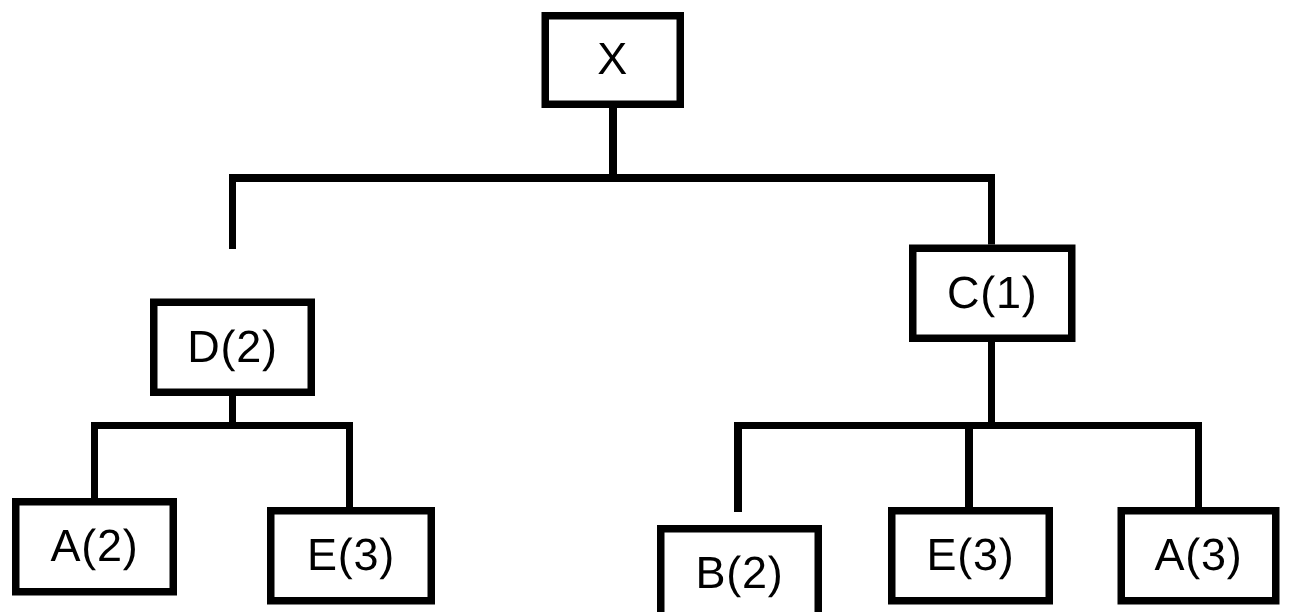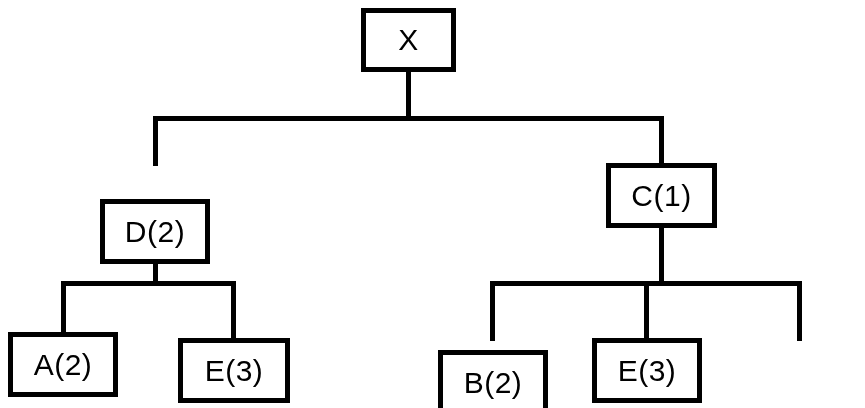--- a/index.html
+++ b/index.html
@@ -93,14 +93,17 @@
   </div>
 
   <div class="node node-b2">
     <span>B(2)</span>
   </div>
 
   <div class="node node-e3r">
     <span>E(3)</span>
   </div>
 
+  <div class="node node-a3">
+    <span>A(3)</span>
+  </div>
 
 </div>
 
 </body></html>

